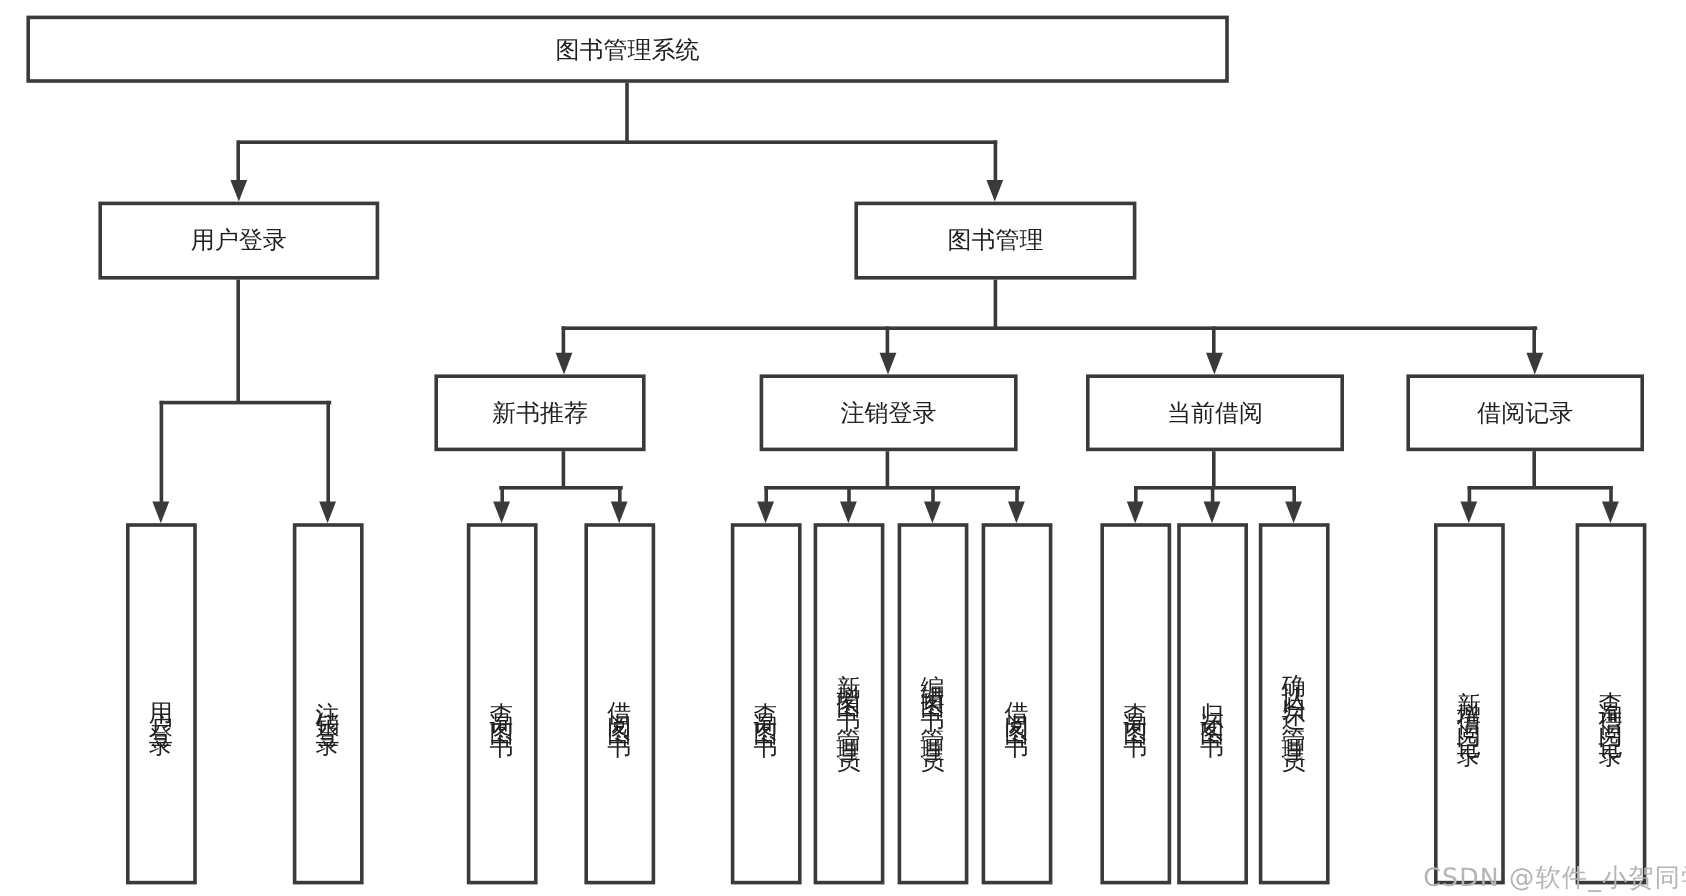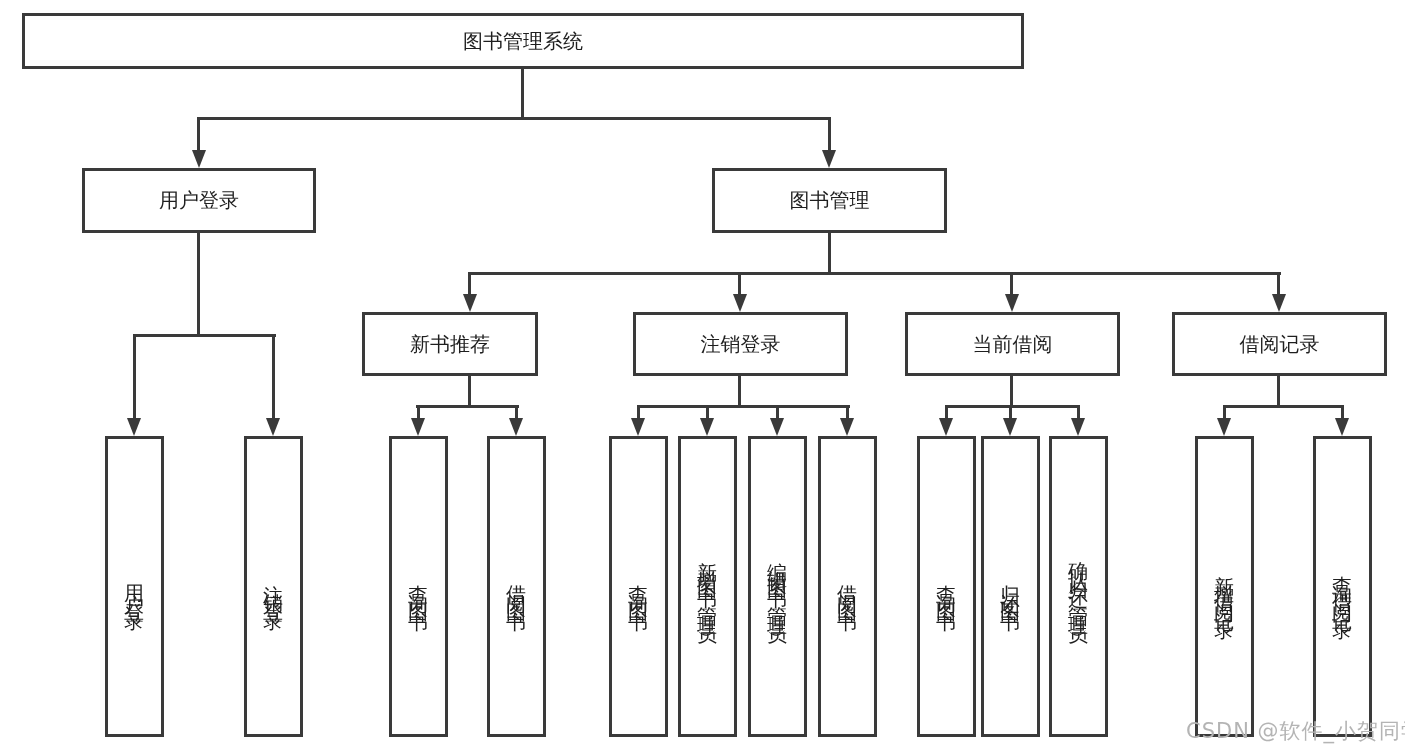--- a/index.html
+++ b/index.html
@@ -128,21 +128,21 @@
 
   <div class="box" style="left:362px;top:312px;width:176px;height:64px">
     <span>新书推荐</span>
   </div>
   <div class="box" style="left:633px;top:312px;width:215px;height:64px">
     <span>注销登录</span>
   </div>
   <div class="box" style="left:905px;top:312px;width:215px;height:64px">
     <span>当前借阅</span>
   </div>
-  <div class="box" style="left:1172px;top:312px;width:215px;height:64px">
+  <div class="box" style="left:1172px;top:312px;width:198px;height:64px">
     <span>借阅记录</span>
   </div>
 
   <div class="box leaf" style="left:105px;top:436px">
     <span class="vtext">用户登录</span>
   </div>
   <div class="box leaf" style="left:244px;top:436px">
     <span class="vtext">注销登录</span>
   </div>
 

